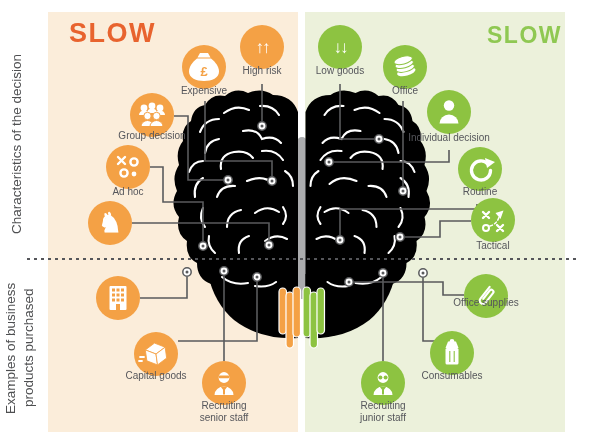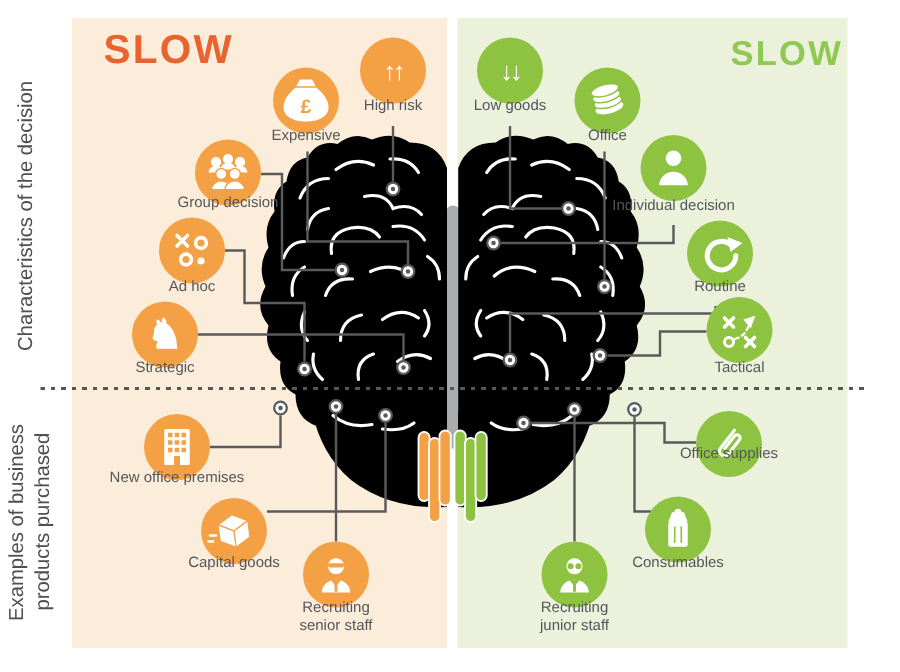--- a/index.html
+++ b/index.html
@@ -206,32 +206,30 @@
       <circle cx="6" cy="-5" r="3.6"></circle>
       <circle cx="-4" cy="6" r="3.6"></circle>
       <circle cx="6" cy="7" r="2.4" fill="#fff" stroke="none"></circle>
     </svg>
   </div>
   <div class="lbl" style="left:128px;top:186px">Ad hoc</div>
 
   <div class="chip o" style="left:88px;top:201px">
     <span class="glyph big" style="color:#fff">♞</span>
   </div>
-  <div class="lbl" style="left:110px;top:240px">Strategic</div>
 
   <div class="chip o" style="left:96px;top:276px">
     <svg viewBox="-22 -22 44 44" width="44" height="44">
       <rect x="-8.5" y="-12" width="17" height="24" rx="1" fill="#fff"></rect>
       <path fill="#F4A145" d="M-6,-9.5h3v3h-3z M-1.5,-9.5h3v3h-3z M3,-9.5h3v3h-3z
         M-6,-4.5h3v3h-3z M-1.5,-4.5h3v3h-3z M3,-4.5h3v3h-3z
         M-6,0.5h3v3h-3z M-1.5,0.5h3v3h-3z M3,0.5h3v3h-3z
         M-2,6h4v6h-4z"></path>
     </svg>
   </div>
-  <div class="lbl" style="left:118px;top:313px">New office premises</div>
 
   <div class="chip o" style="left:134px;top:332px">
     <svg viewBox="-22 -22 44 44" width="44" height="44">
       <g transform="rotate(-8)" stroke="#F4A145" stroke-width="0.8">
         <polygon points="0,-11 10,-5.5 0,0 -10,-5.5" fill="#fff"></polygon>
         <polygon points="-10,-5.5 0,0 0,11 -10,5.5" fill="#fff"></polygon>
         <polygon points="10,-5.5 0,0 0,11 10,5.5" fill="#fff"></polygon>
       </g>
       <path d="M-16,3 h4 M-17,7 h3" stroke="#fff" stroke-width="1.8" stroke-linecap="round"></path>
     </svg>

